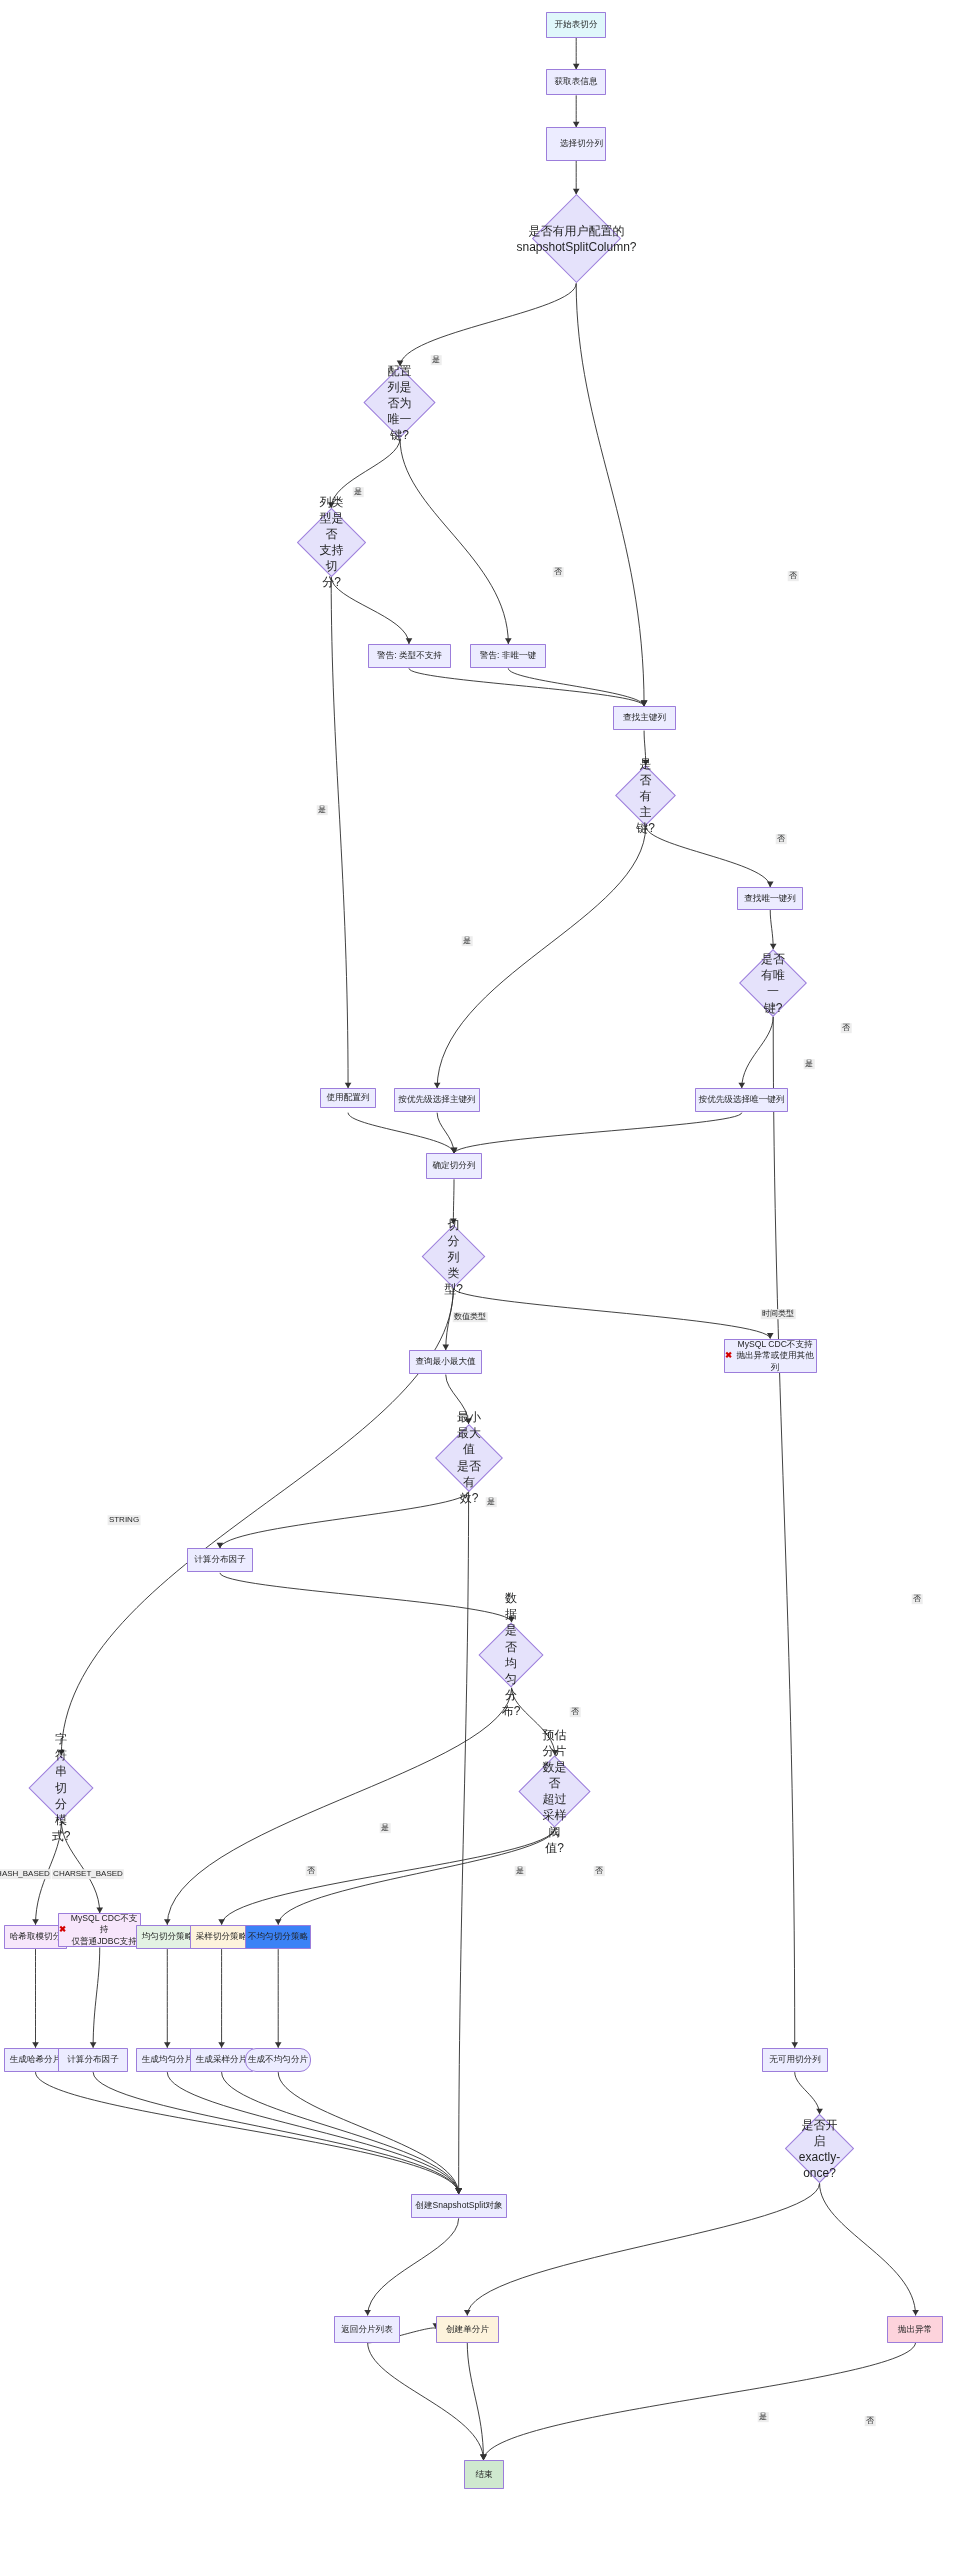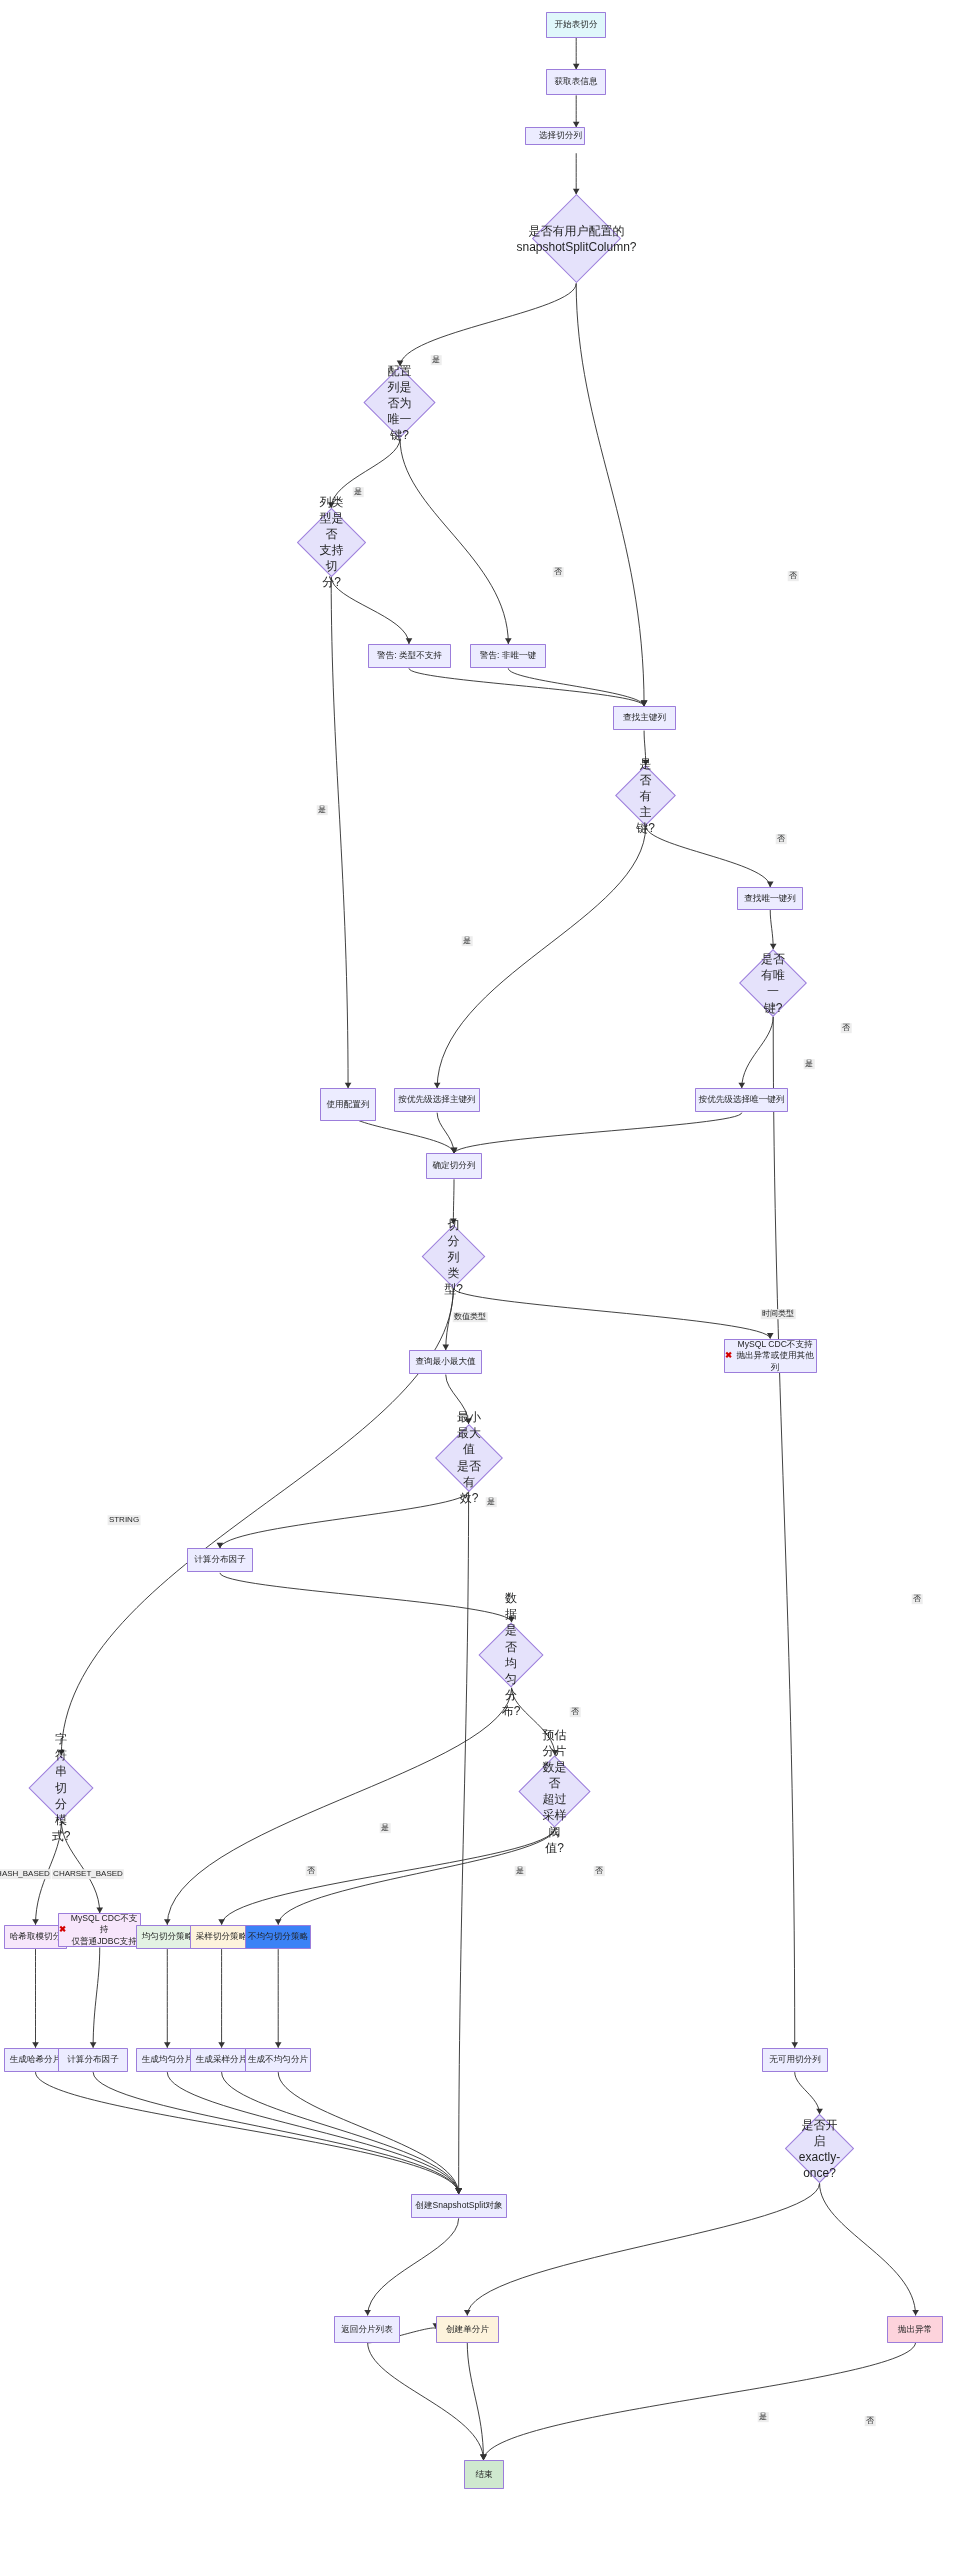--- a/index.html
+++ b/index.html
@@ -205,21 +205,21 @@
       <path d="M 555 3536.8792134831465 C 555 3599.28047752809, 730 3640.2870224719104, 730 3715.168539325843"></path>
       <polygon points="730,3715.168539325843 725,3706.668539325843 735,3706.668539325843" class="head"></polygon>
       <path d="M 705.5 3536.8792134831465 C 705.5 3599.28047752809, 730 3640.2870224719104, 730 3715.168539325843"></path>
       <polygon points="730,3715.168539325843 725,3706.668539325843 735,3706.668539325843" class="head"></polygon>
       <path d="M 1382.5 3536.8792134831465 C 1382.5 3599.28047752809, 730 3640.2870224719104, 730 3715.168539325843"></path>
       <polygon points="730,3715.168539325843 725,3706.668539325843 735,3706.668539325843" class="head"></polygon>
     </svg>
   <div id="nodes-layer">
       <div class="node rect start" style="left: 546px; top: 11.6px; width: 60px; height: 26px;"><span class="nodetext">开始表切分</span></div>
       <div class="node rect " style="left: 546px; top: 69px; width: 60px; height: 26px;"><span class="nodetext">获取表信息</span></div>
-      <div class="node rect " style="left: 525px; top: 127px; width: 60px; height: 18px; padding-left: 11px;"><span class="nodetext">选择切分列</span></div>
+      <div class="node rect " style="left: 546px; top: 127px; width: 60px; height: 34px; padding-left: 11px;"><span class="nodetext">选择切分列</span></div>
       <div class="diamond-wrap" style="left: 545px; top: 207px; width: 63px; height: 63px;">
         <div class="diamond-shape"></div>
         <div class="diamond-label">是否有用户配置的
 snapshotSplitColumn?</div>
       </div>
       <div class="diamond-wrap" style="left: 374px; top: 377px; width: 51px; height: 51px;">
         <div class="diamond-shape"></div>
         <div class="diamond-label">配置列是否为
 唯一键?</div>
       </div>
@@ -233,21 +233,21 @@
       <div class="node rect " style="left: 613px; top: 706px; width: 63px; height: 24.4px;"><span class="nodetext">查找主键列</span></div>
       <div class="diamond-wrap" style="left: 624px; top: 774px; width: 43px; height: 43px;">
         <div class="diamond-shape"></div>
         <div class="diamond-label">是否有主键?</div>
       </div>
       <div class="node rect " style="left: 737px; top: 887px; width: 66px; height: 23px;"><span class="nodetext">查找唯一键列</span></div>
       <div class="diamond-wrap" style="left: 749px; top: 959px; width: 48px; height: 48px;">
         <div class="diamond-shape"></div>
         <div class="diamond-label">是否有唯一键?</div>
       </div>
-      <div class="node rect " style="left: 320px; top: 1088px; width: 56px; height: 33px;"><span class="nodetext">使用配置列</span></div>
+      <div class="node rect " style="left: 320px; top: 1088px; width: 56px; height: 20px;"><span class="nodetext">使用配置列</span></div>
       <div class="node rect " style="left: 394px; top: 1088px; width: 86px; height: 24.4px;"><span class="nodetext">按优先级选择主键列</span></div>
       <div class="node rect " style="left: 695px; top: 1088px; width: 93px; height: 24.4px;"><span class="nodetext">按优先级选择唯一键列</span></div>
       <div class="node rect " style="left: 426px; top: 1153px; width: 56px; height: 26px;"><span class="nodetext">确定切分列</span></div>
       <div class="diamond-wrap" style="left: 431px; top: 1234px; width: 45px; height: 45px;">
         <div class="diamond-shape"></div>
         <div class="diamond-label">切分列类型?</div>
       </div>
       <div class="node rect " style="left: 724px; top: 1339px; width: 93px; height: 34px;"><span class="xmark">✖</span><span class="nodetext">MySQL CDC不支持
 抛出异常或使用其他列</span></div>
       <div class="node rect " style="left: 409px; top: 1350px; width: 73px; height: 24.4px;"><span class="nodetext">查询最小最大值</span></div>
@@ -274,21 +274,21 @@
       <div class="node rect warnpink" style="left: 4px; top: 1925px; width: 63px; height: 24.4px;"><span class="nodetext">哈希取模切分</span></div>
       <div class="node rect warnpink" style="left: 58px; top: 1913px; width: 83px; height: 34px;"><span class="xmark">✖</span><span class="nodetext">MySQL CDC不支持
 仅普通JDBC支持</span></div>
       <div class="node rect green" style="left: 136px; top: 1925px; width: 63px; height: 24.4px;"><span class="nodetext">均匀切分策略</span></div>
       <div class="node rect yellow" style="left: 190px; top: 1925px; width: 63px; height: 24.4px;"><span class="nodetext">采样切分策略</span></div>
       <div class="node rect pink" style="left: 245px; top: 1925px; width: 66px; height: 24.4px;"><span class="nodetext">不均匀切分策略</span></div>
       <div class="node rect " style="left: 4px; top: 2048px; width: 63px; height: 24.4px;"><span class="nodetext">生成哈希分片</span></div>
       <div class="node rect " style="left: 58px; top: 2048px; width: 70px; height: 24.4px;"><span class="nodetext">计算分布因子</span></div>
       <div class="node rect " style="left: 136px; top: 2048px; width: 63px; height: 24.4px;"><span class="nodetext">生成均匀分片</span></div>
       <div class="node rect " style="left: 190px; top: 2048px; width: 63px; height: 24.4px;"><span class="nodetext">生成采样分片</span></div>
-      <div class="node rect " style="left: 245px; top: 2048px; width: 66px; height: 24.4px;"><span class="nodetext">生成不均匀分片</span></div>
+      <div class="node rect " style="left: 245px; top: 2048px; width: 66px; height: 24.4px; border-radius: 11px;"><span class="nodetext">生成不均匀分片</span></div>
       <div class="node rect " style="left: 762px; top: 2048px; width: 66px; height: 24.4px;"><span class="nodetext">无可用切分列</span></div>
       <div class="node rect " style="left: 411px; top: 2194px; width: 96px; height: 24.4px;"><span class="nodetext">创建SnapshotSplit对象</span></div>
       <div class="diamond-wrap" style="left: 795px; top: 2124px; width: 49px; height: 49px;">
         <div class="diamond-shape"></div>
         <div class="diamond-label">是否开启
 exactly-once?</div>
       </div>
       <div class="node rect " style="left: 334px; top: 2316px; width: 66px; height: 27px;"><span class="nodetext">返回分片列表</span></div>
       <div class="node rect yellow" style="left: 436px; top: 2316px; width: 63px; height: 27px;"><span class="nodetext">创建单分片</span></div>
       <div class="node rect red" style="left: 887px; top: 2316px; width: 56px; height: 27px;"><span class="nodetext">抛出异常</span></div>

